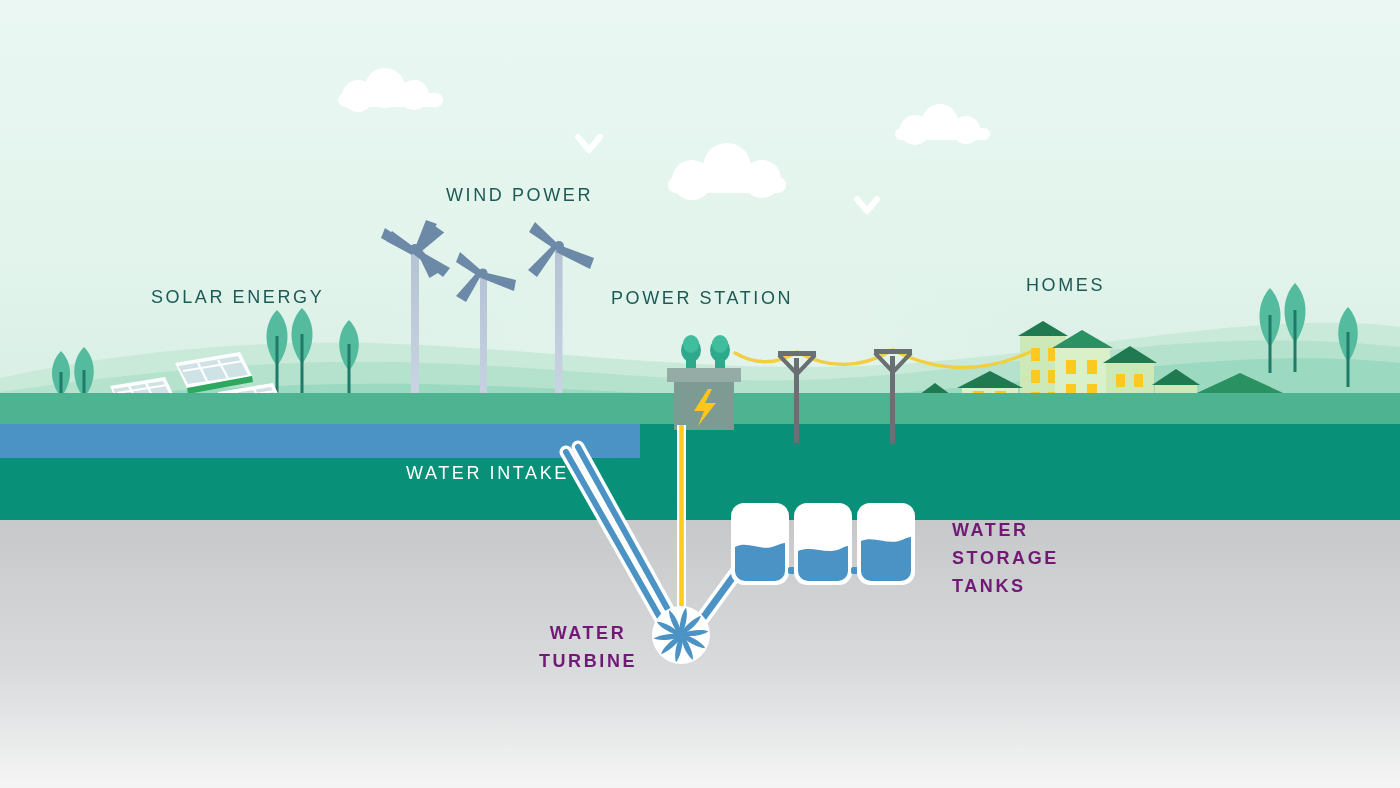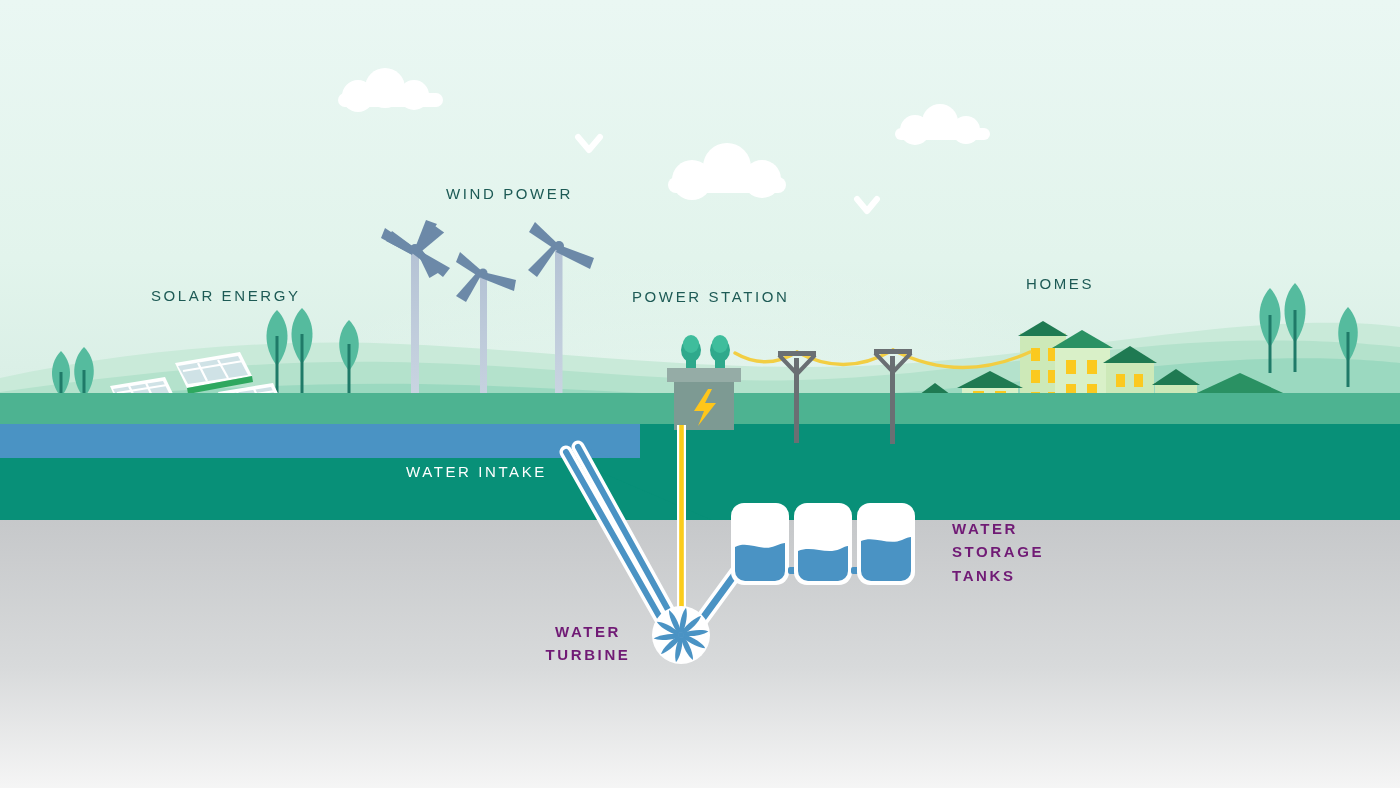--- a/index.html
+++ b/index.html
@@ -8,21 +8,21 @@
   body {
     font-family:"Liberation Sans", sans-serif;
     background:#f4f4f4;
   }
   #scene { position:relative; width:1400px; height:788px; overflow:hidden; }
   #scene svg.layer { position:absolute; top:0; left:0; width:1400px; height:788px; }
   .lbl {
     position:absolute;
     font-family:"Liberation Sans", sans-serif;
     letter-spacing:2.6px;
-    font-size:15px;
+    font-size:18px;
     font-weight:400;
     white-space:pre-line;
     line-height:1.55;
   }
   .lbl-dark  { color:#1d5a55; }
   .lbl-white { color:#ffffff; }
   .lbl-gray  { color:#701a75;font-weight:bold; }
   .lbl-center { text-align:center; }
 </style>
 </head>
@@ -439,21 +439,21 @@
         <circle cx="681" cy="635" r="3" fill="#4a93c4"></circle>
       </g>
 
     </g>
   </svg>
 
   <div class="lbl lbl-dark" style="left:130px; top:284px;margin-left:21px;">SOLAR ENERGY</div>
 
   <div class="lbl lbl-dark" style="left:446px; top:182px;">WIND POWER</div>
 
-  <div class="lbl lbl-dark" style="left:632px; top:285px;">POWER STATION</div>
+  <div class="lbl lbl-dark" style="left:611px; top:285px;">POWER STATION</div>
 
   <div class="lbl lbl-dark" style="left:1026px; top:272px;">HOMES</div>
 
   <div class="lbl lbl-white" style="left:406px; top:440px;margin-top:20px;">WATER INTAKE</div>
 
   <div class="lbl lbl-gray lbl-center" style="left:952px; top:517px; width:140px; text-align:left;">WATER
 STORAGE
 TANKS</div>
 
   <div class="lbl lbl-gray lbl-center" style="left:528px; top:620px; width:120px;">WATER

